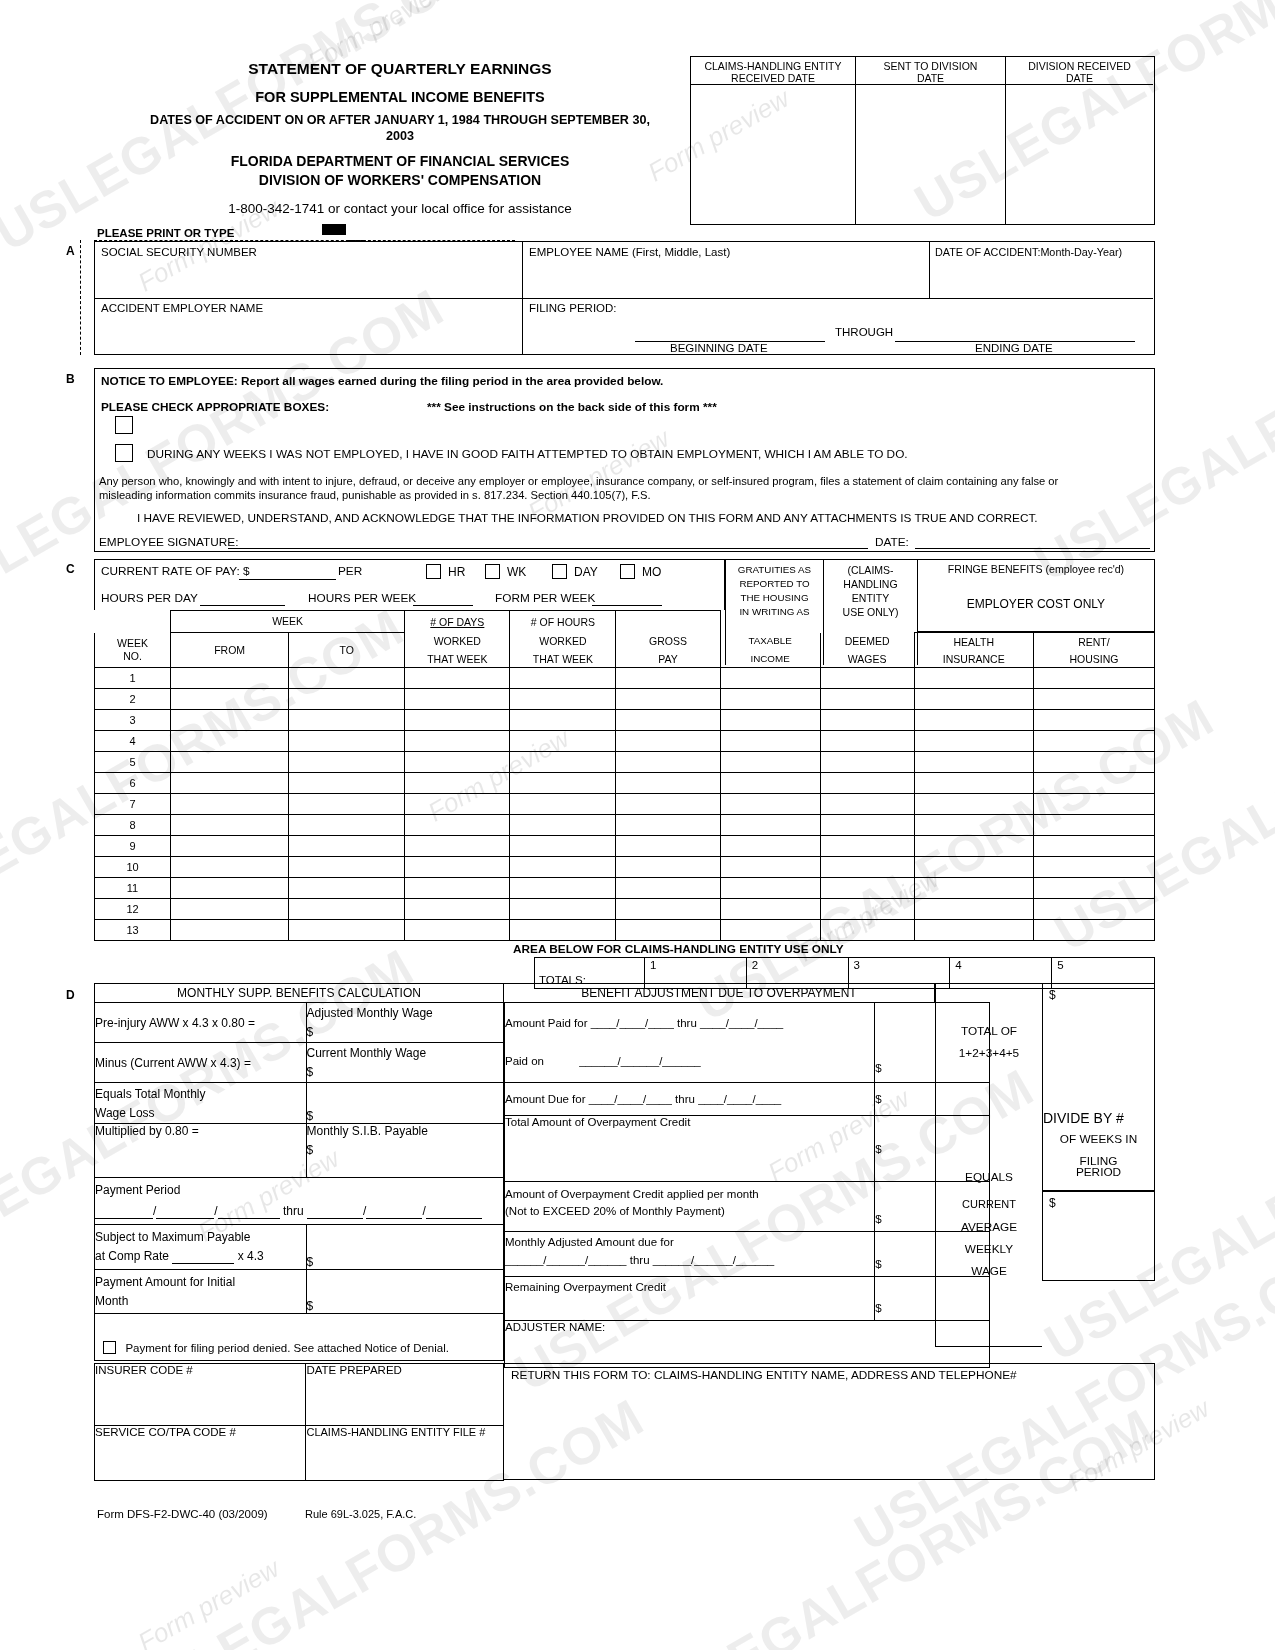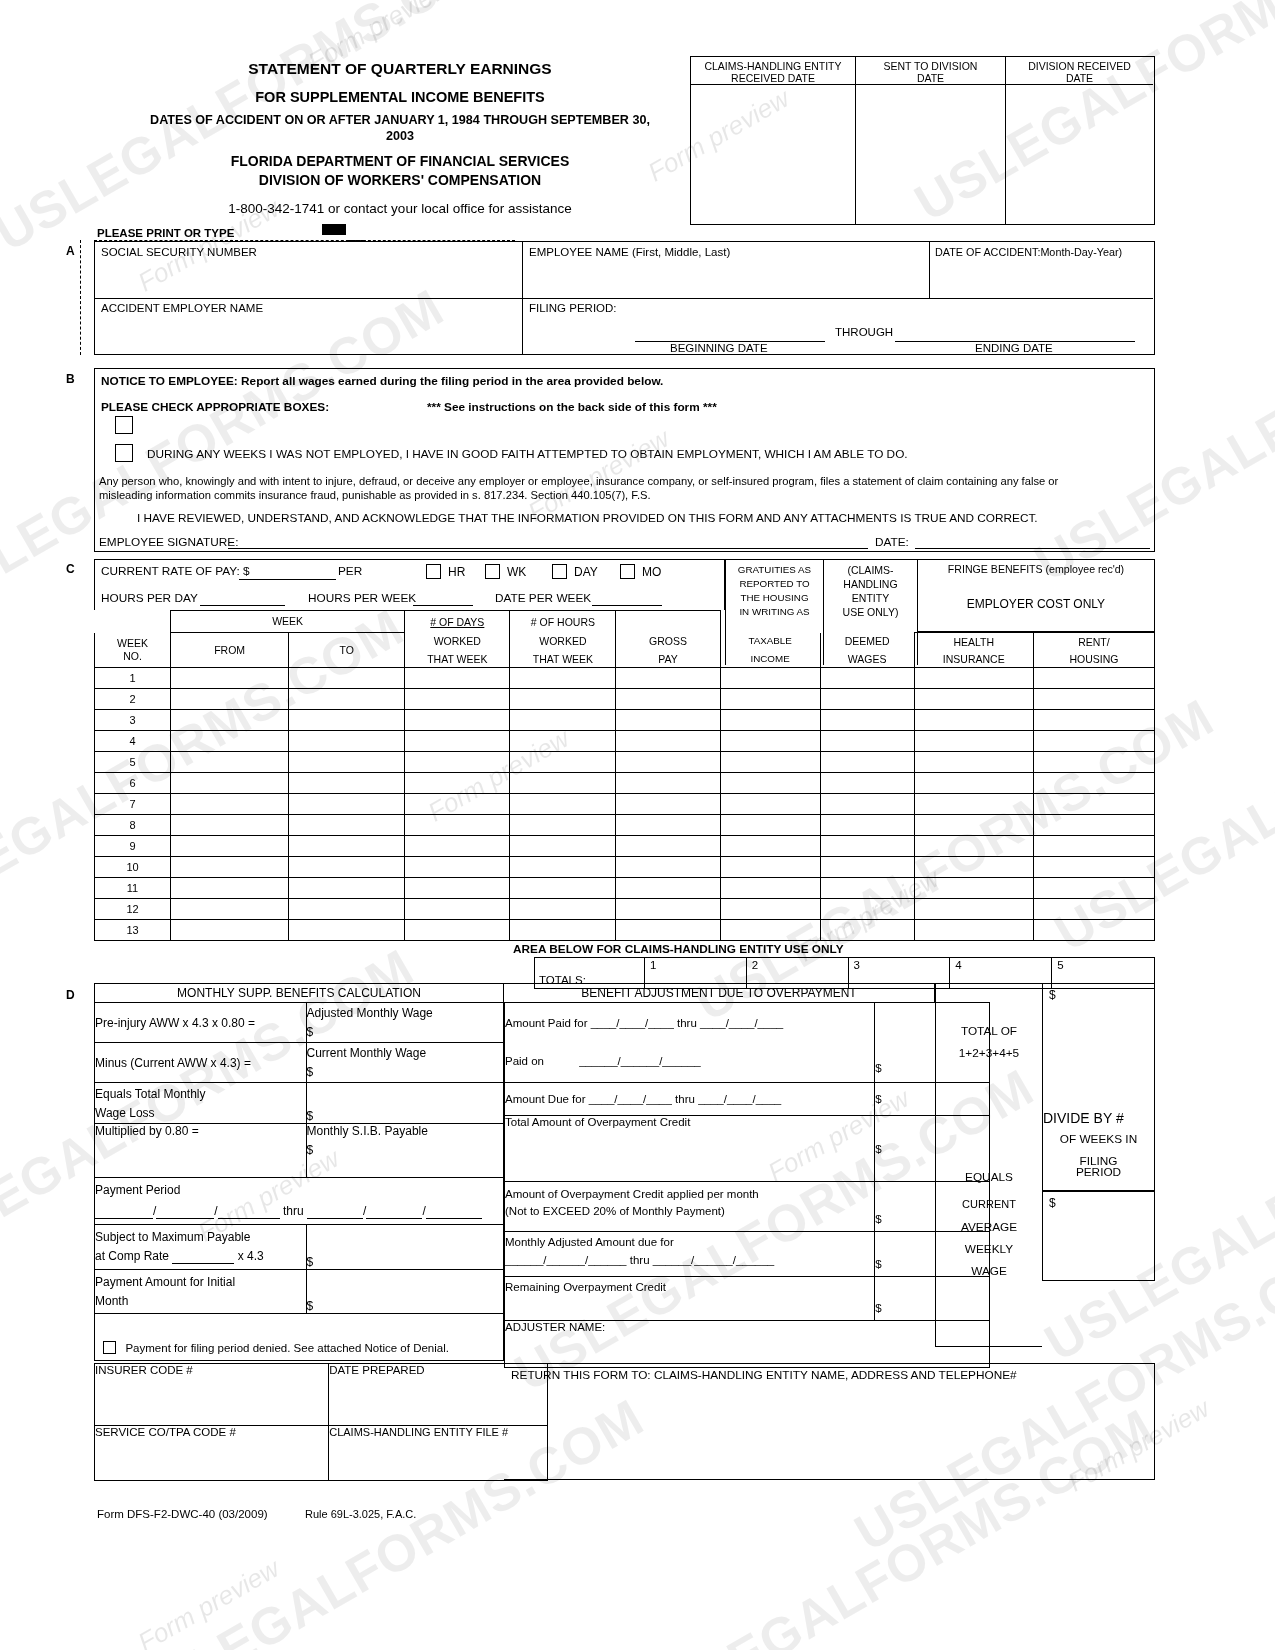--- a/index.html
+++ b/index.html
@@ -194,21 +194,21 @@
       <div class="chk" style="left:457px; top:4px; width:15px; height:15px;"></div>
       <div class="lbl" style="left:479px; top:5px; font-size:12px;">DAY</div>
 
       <div class="chk" style="left:525px; top:4px; width:15px; height:15px;"></div>
       <div class="lbl" style="left:547px; top:5px; font-size:12px;">MO</div>
 
       <div class="lbl" style="left:6px; top:31px; font-size:11.8px;">HOURS PER DAY</div>
       <div style="position:absolute; left:105px; top:45px; width:85px; border-bottom:1px solid #000;"></div>
       <div class="lbl" style="left:213px; top:31px; font-size:11.8px;">HOURS PER WEEK</div>
       <div style="position:absolute; left:318px; top:45px; width:60px; border-bottom:1px solid #000;"></div>
-      <div class="lbl" style="left:400px; top:31px; font-size:11.8px;">DATE PER WEEK</div>
+      <div class="lbl" style="left:400px; top:31px; font-size:11.8px;">FORM PER WEEK</div>
       <div style="position:absolute; left:497px; top:45px; width:70px; border-bottom:1px solid #000;"></div>
     </div>
 
     <div class="bx" style="left:725px; top:559px; width:99px; height:106px; border-bottom:none;">
       <div style="font-size:9.8px; text-align:center; line-height:14px; padding-top:3px;">
         <div>GRATUITIES AS</div>
         <div>REPORTED TO</div>
         <div>THE HOUSING</div>
         <div>IN WRITING AS</div>
       </div>
@@ -642,21 +642,21 @@
       <div style="font-size:14px; position:absolute; left:0; right:0; top:126px;">DIVIDE BY #</div>
       <div style="font-size:11.8px; text-align:center; position:absolute; left:0; right:0; top:148px;">OF WEEKS IN</div>
       <div style="font-size:11.8px; text-align:center; position:absolute; left:0; right:0; top:170px;">FILING</div>
     </div>
     <div style="position:absolute; left:1042px; top:1165px; width:113px; font-size:11.8px; text-align:center;">PERIOD</div>
 
     <div class="bx" style="left:1042px; top:1191px; width:113px; height:90px;">
       <div style="font-size:12px; padding:4px 0 0 6px;">$</div>
     </div>
 
-    <table class="grid" style="left:94px; top:1363px; width:454px;">
+    <table class="grid" style="left:94px; top:1363px; width:410px;">
       <colgroup>
           <col style="width:212px">
           <col style="width:198px">
         </colgroup>
       <tbody>
           <tr style="height:62px;">
         <td class="cellpad2" style="vertical-align:top;">
           <div>INSURER CODE #</div>
           <div></div>
         </td>

